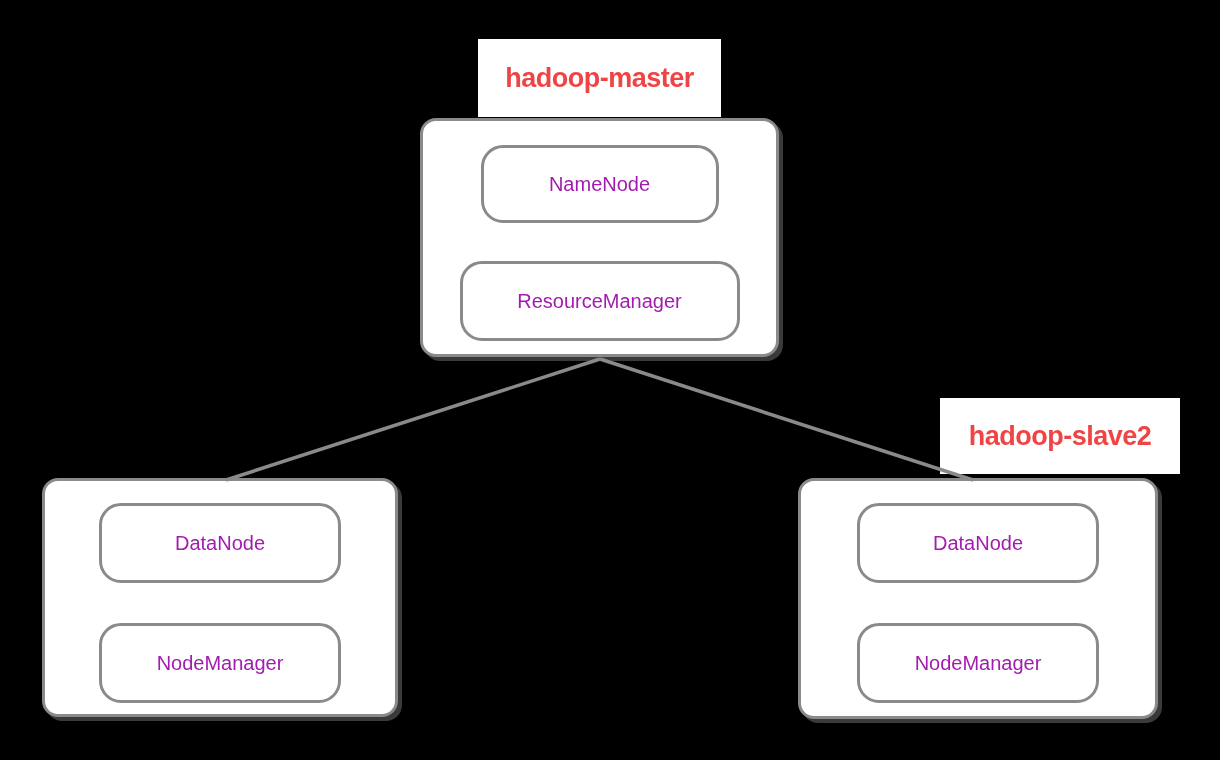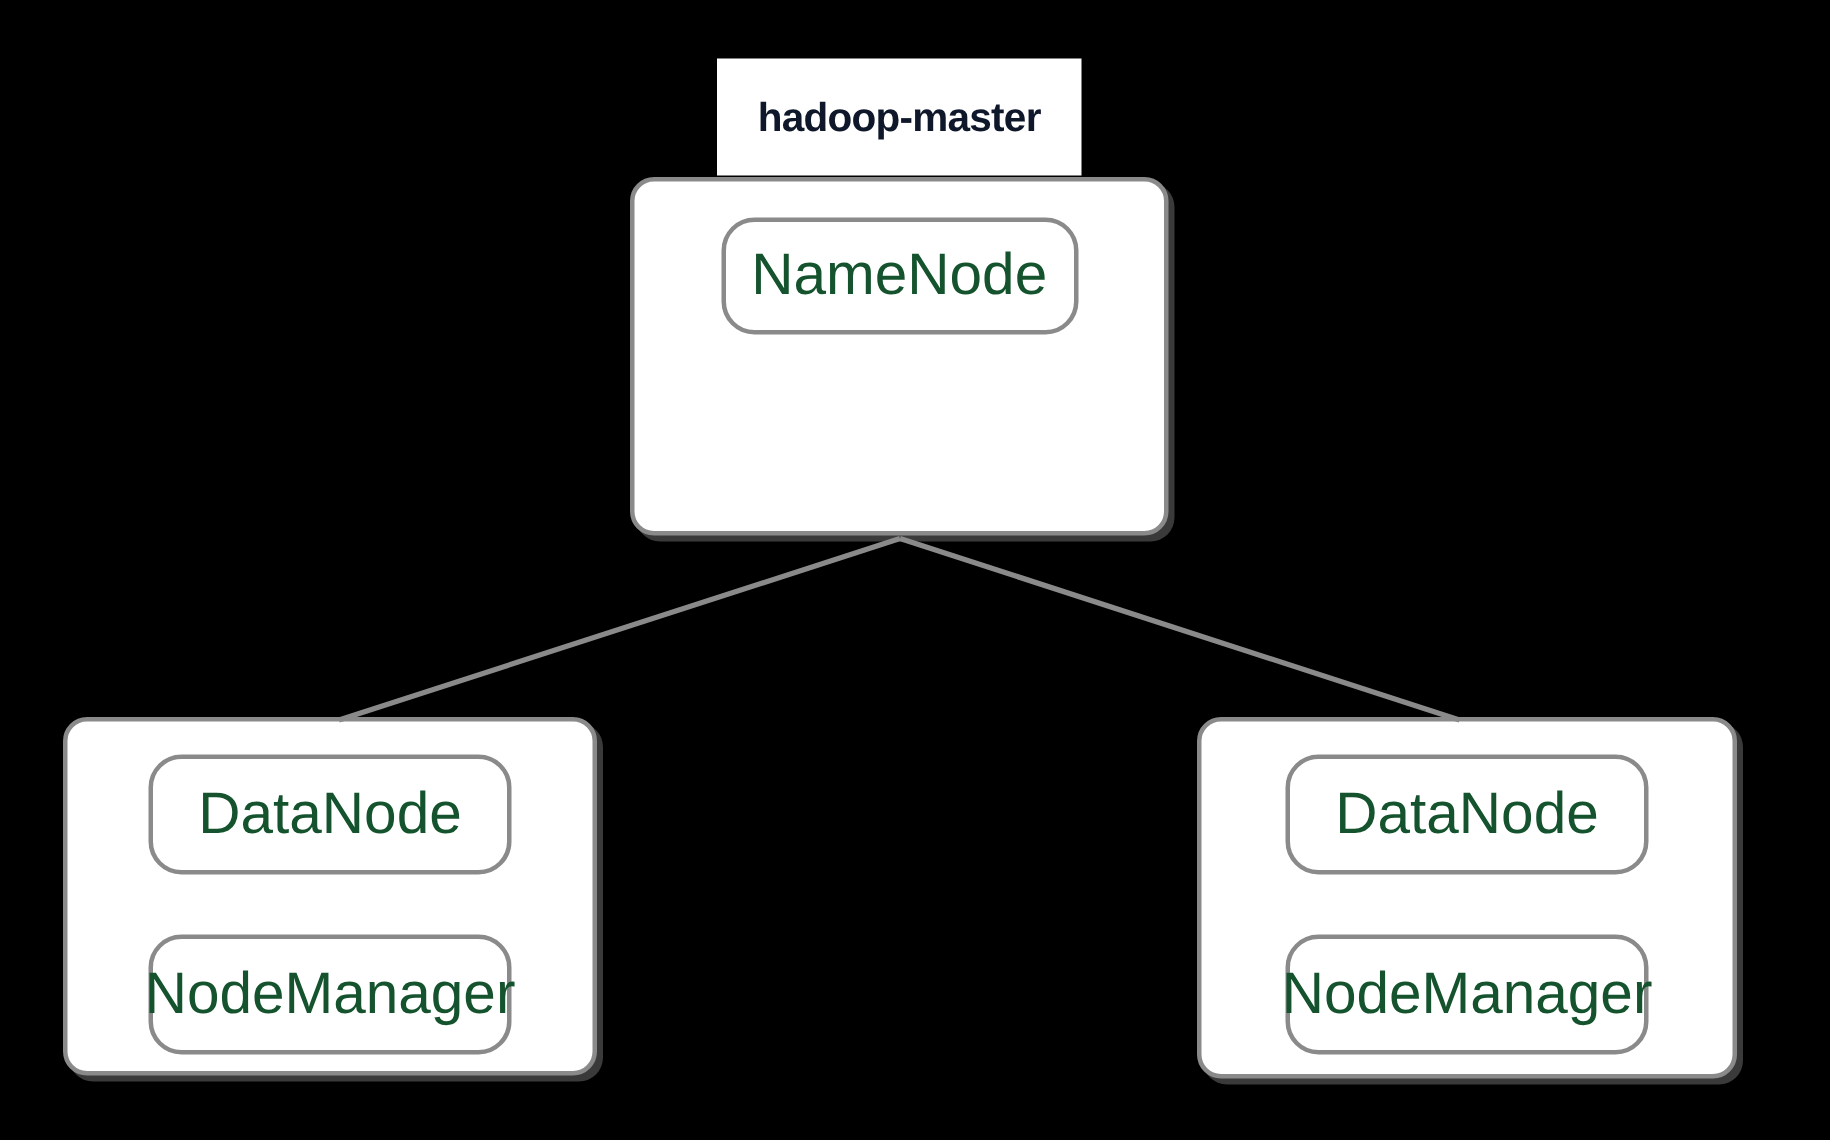--- a/index.html
+++ b/index.html
@@ -20,21 +20,21 @@
     left: 0;
     top: 0;
     width: 1220px;
     height: 760px;
     z-index: 5;
     pointer-events: none;
   }
   .host-label {
     position: absolute;
     background: #ffffff;
-    color: #0f172a;
+    color: #ef4444;
     font-size: 27px;
     font-weight: bold;
     display: flex;
     align-items: center;
     justify-content: center;
     z-index: 2;
     letter-spacing: -0.5px;
   }
   .host-box {
     position: absolute;
@@ -46,22 +46,22 @@
     z-index: 1;
   }
   .service-box {
     position: absolute;
     left: 50%;
     transform: translateX(-50%);
     background: #ffffff;
     border: 3px solid #8a8a8a;
     border-radius: 22px;
     box-sizing: border-box;
-    color: #14532d;
-    font-size: 39px;
+    color: #a21caf;
+    font-size: 20px;
     display: flex;
     align-items: center;
     justify-content: center;
     white-space: nowrap;
   }
   
   .label-master { left: 478px; top: 39px;  width: 243px; height: 78px; }
   .box-master   { left: 420px; top: 118px; width: 359px; height: 239px; }
   .box-master .service-0 { top: 24px;  width: 238px; height: 78px; }
   .box-master .service-1 { top: 140px; width: 280px; height: 80px; }
@@ -82,25 +82,27 @@
 <div class="canvas">
 
   <svg class="edges" viewBox="0 0 1220 760" xmlns="http://www.w3.org/2000/svg">
     <line x1="600" y1="359" x2="226" y2="480" stroke="#8a8a8a" stroke-width="3.5"></line>
     <line x1="600" y1="359" x2="973" y2="480" stroke="#8a8a8a" stroke-width="3.5"></line>
   </svg>
 
   <div class="host-label label-master">hadoop-master</div>
   <div class="host-box box-master">
     <div class="service-box service-0">NameNode</div>
+    <div class="service-box service-1">ResourceManager</div>
   </div>
 
   <div class="host-box box-slave1">
     <div class="service-box service-0">DataNode</div>
     <div class="service-box service-1">NodeManager</div>
   </div>
 
+  <div class="host-label label-slave2">hadoop-slave2</div>
   <div class="host-box box-slave2">
     <div class="service-box service-0">DataNode</div>
     <div class="service-box service-1">NodeManager</div>
   </div>
 
 </div>
 
 </body></html>

